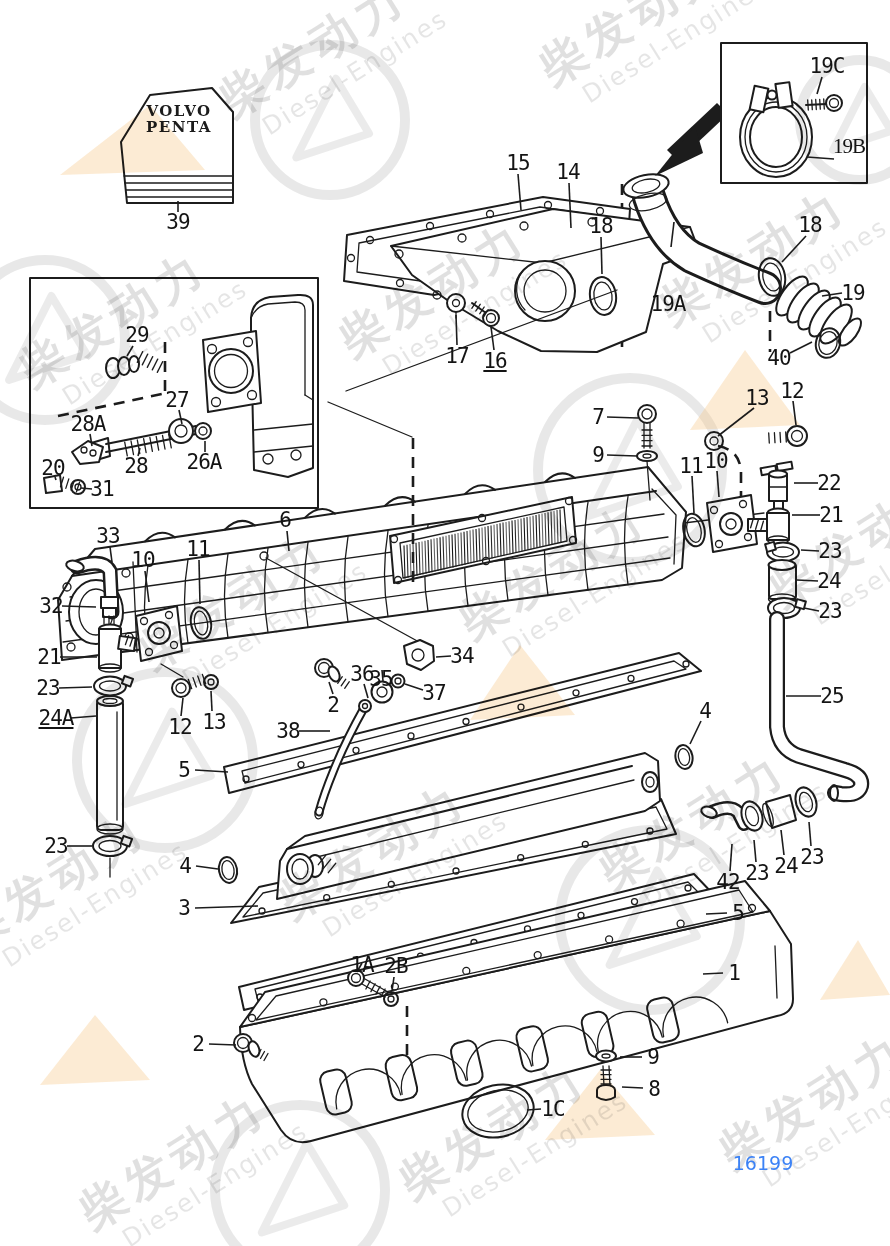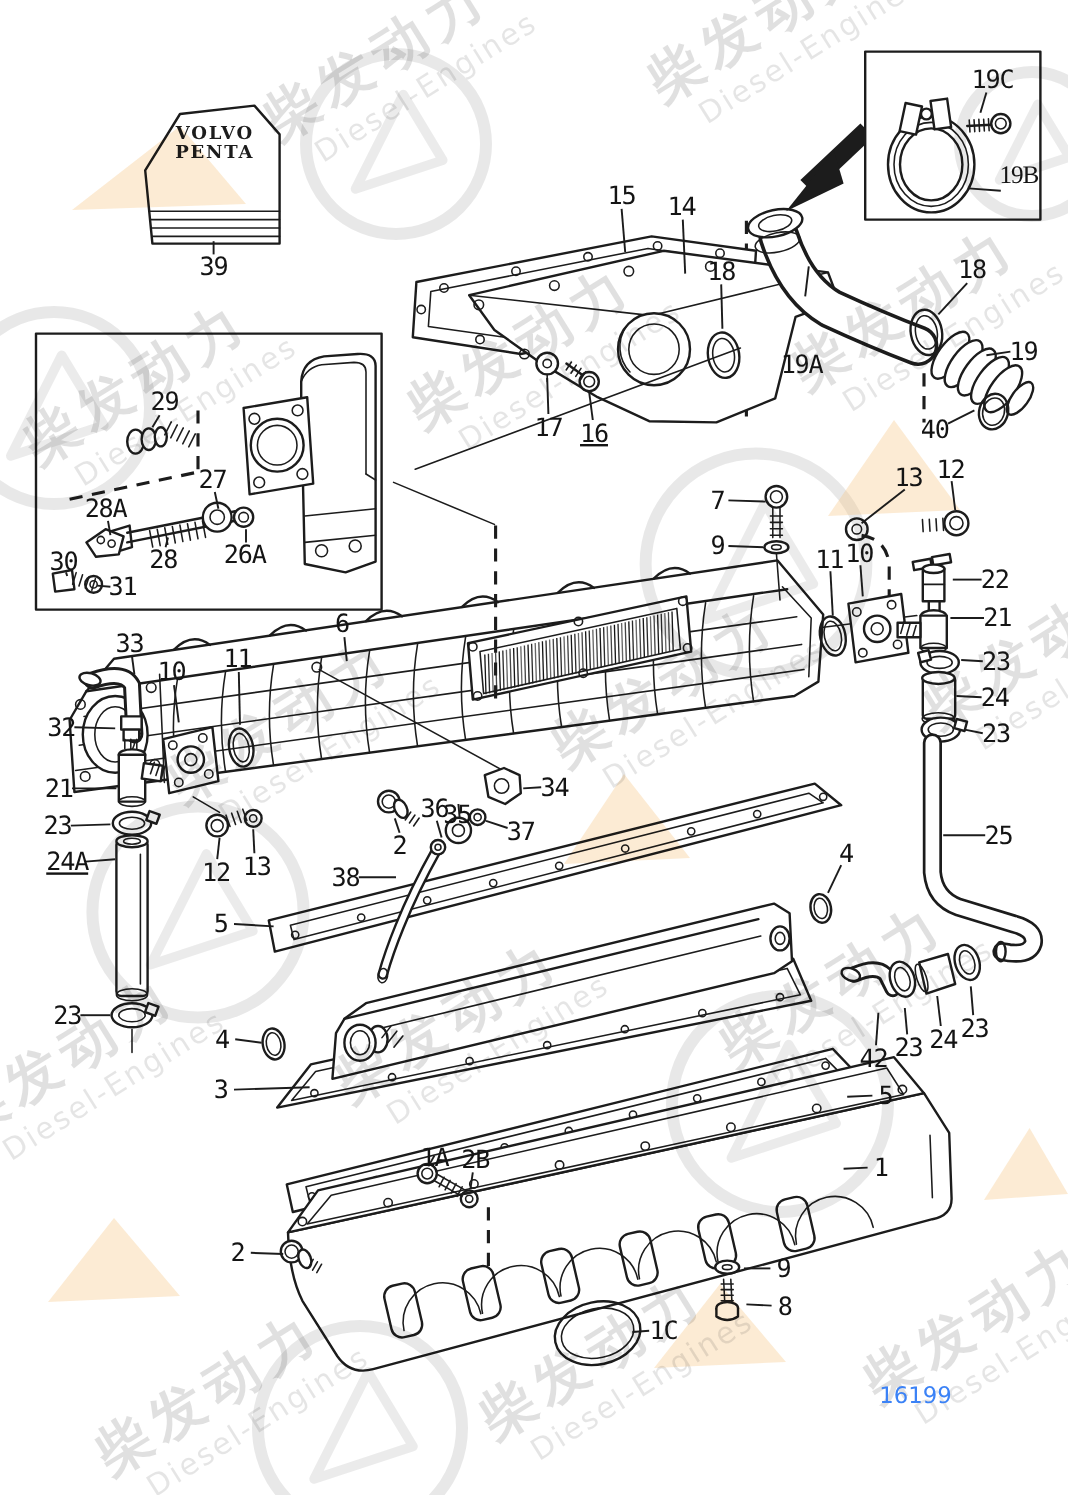--- a/index.html
+++ b/index.html
@@ -737,21 +737,21 @@
       <div class="callout" style="left: 810px; top: 225px;">18</div>
       <div class="callout" style="left: 853px; top: 293px;">19</div>
       <div class="callout" style="left: 779px; top: 358px;">40</div>
       <div class="callout" style="left: 457px; top: 356px;">17</div>
       <div class="callout" style="left: 495px; top: 361px; text-decoration: underline;">16</div>
       <div class="callout" style="left: 137px; top: 335px;">29</div>
       <div class="callout" style="left: 177px; top: 400px;">27</div>
       <div class="callout" style="left: 88px; top: 424px;">28A</div>
       <div class="callout" style="left: 136px; top: 466px;">28</div>
       <div class="callout" style="left: 204px; top: 462px;">26A</div>
-      <div class="callout" style="left: 53px; top: 468px;">30</div>
+      <div class="callout" style="left: 53px; top: 468px;">20</div>
       <div class="callout" style="left: 102px; top: 489px;">31</div>
       <div class="callout" style="left: 598px; top: 417px;">7</div>
       <div class="callout" style="left: 598px; top: 455px;">9</div>
       <div class="callout" style="left: 757px; top: 398px;">13</div>
       <div class="callout" style="left: 792px; top: 391px;">12</div>
       <div class="callout" style="left: 691px; top: 466px;">11</div>
       <div class="callout" style="left: 716px; top: 461px;">10</div>
       <div class="callout" style="left: 829px; top: 483px;">22</div>
       <div class="callout" style="left: 831px; top: 515px;">21</div>
       <div class="callout" style="left: 830px; top: 551px;">23</div>

